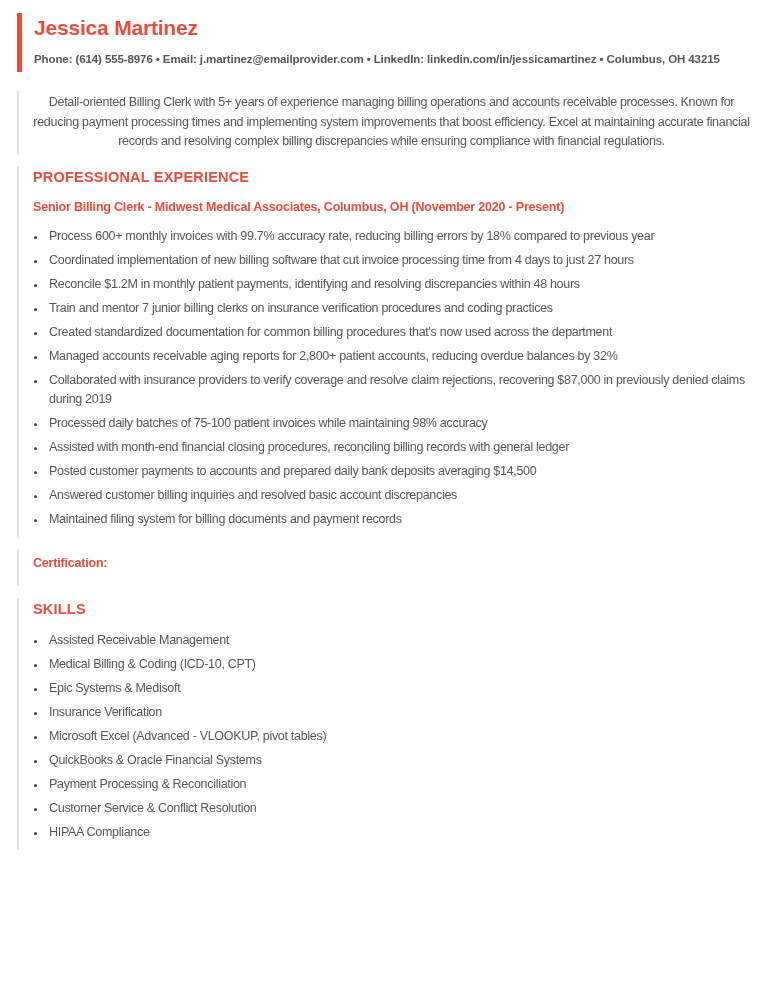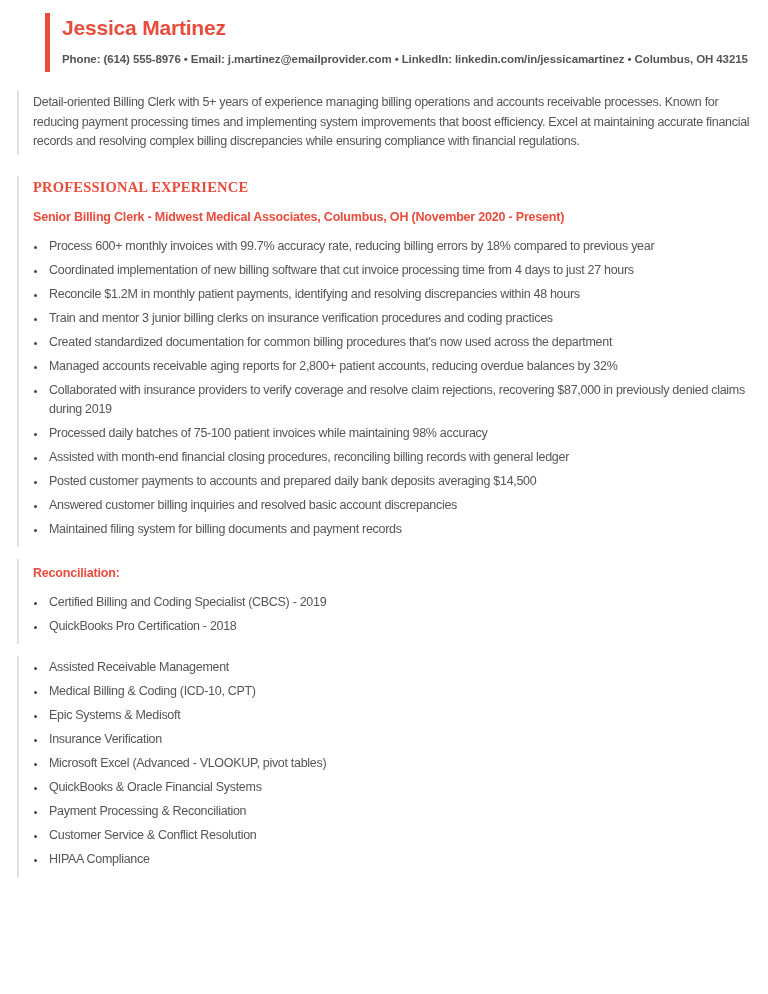--- a/index.html
+++ b/index.html
@@ -19,23 +19,22 @@
   .page{padding:13px 18px 0 17px;}
 
   .block{
     border-left:2px solid var(--border);
     padding:2px 0 3px 14px;
   }
   .header-block{
     border-left:5px solid var(--accent);
     padding:2px 0 6px 12px;
     margin-bottom:19px;
-    margin-left:28px;
   }
-  .summary-block{margin-bottom:21px;}
+  .summary-block{margin-bottom:11px;text-align:center;}
   .section-block{margin-bottom:12px;}
 
   h1{
     margin:0 0 12px 0;
     font-size:21px;line-height:1.2;
     font-weight:bold;color:var(--accent);
     letter-spacing:-0.2px;
   }
   .contact{
     margin:0;font-size:11.5px;line-height:14px;
@@ -43,21 +42,20 @@
   }
   .summary{
     margin:0;font-size:12.5px;line-height:19.5px;
     letter-spacing:-0.3px;
   }
   h2{
     margin:0 0 13px 0;
     font-size:14.5px;line-height:18px;
     font-weight:bold;color:var(--accent);
     letter-spacing:0.2px;
-    font-family:Liberation Serif, serif;
   }
   h3.sub-title{
     margin:4px 0 12px 0;
     font-size:12.5px;line-height:16px;
     font-weight:bold;color:var(--accent);
     letter-spacing:-0.2px;
   }
   ul{
     margin:0;padding:0 0 0 14px;
     list-style:disc;
@@ -85,46 +83,43 @@
   </section>
 
   <section class="block section-block">
     <h2>PROFESSIONAL EXPERIENCE</h2>
     <div>
         <h3 class="sub-title">Senior Billing Clerk - Midwest Medical Associates, Columbus, OH (November 2020 - Present)</h3>
         <ul>
           <li>Process 600+ monthly invoices with 99.7% accuracy rate, reducing billing errors by 18% compared to previous year</li>
           <li>Coordinated implementation of new billing software that cut invoice processing time from 4 days to just 27 hours</li>
           <li>Reconcile $1.2M in monthly patient payments, identifying and resolving discrepancies within 48 hours</li>
-          <li>Train and mentor 3 junior billing clerks on insurance verification procedures and coding practices</li>
+          <li>Train and mentor 7 junior billing clerks on insurance verification procedures and coding practices</li>
           <li>Created standardized documentation for common billing procedures that's now used across the department</li>
         </ul>
         <ul>
           <li>Managed accounts receivable aging reports for 2,800+ patient accounts, reducing overdue balances by 32%</li>
           <li>Collaborated with insurance providers to verify coverage and resolve claim rejections, recovering $87,000 in previously denied claims during 2019</li>
           <li>Processed daily batches of 75-100 patient invoices while maintaining 98% accuracy</li>
           <li>Assisted with month-end financial closing procedures, reconciling billing records with general ledger</li>
         </ul>
         <ul>
           <li>Posted customer payments to accounts and prepared daily bank deposits averaging $14,500</li>
           <li>Answered customer billing inquiries and resolved basic account discrepancies</li>
           <li>Maintained filing system for billing documents and payment records</li>
         </ul>
       </div>
   </section>
 
   <section class="block section-block">
-    <h3 class="sub-title">Reconciliation:</h3>
-    <ul>
-        <li>Certified Billing and Coding Specialist (CBCS) - 2019</li>
-        <li>QuickBooks Pro Certification - 2018</li>
-      </ul>
+    <h3 class="sub-title">Certification:</h3>
   </section>
 
   <section class="block section-block">
+    <h2>SKILLS</h2>
     <ul>
         <li>Assisted Receivable Management</li>
         <li>Medical Billing &amp; Coding (ICD-10, CPT)</li>
         <li>Epic Systems &amp; Medisoft</li>
         <li>Insurance Verification</li>
         <li>Microsoft Excel (Advanced - VLOOKUP, pivot tables)</li>
         <li>QuickBooks &amp; Oracle Financial Systems</li>
         <li>Payment Processing &amp; Reconciliation</li>
         <li>Customer Service &amp; Conflict Resolution</li>
         <li>HIPAA Compliance</li>

